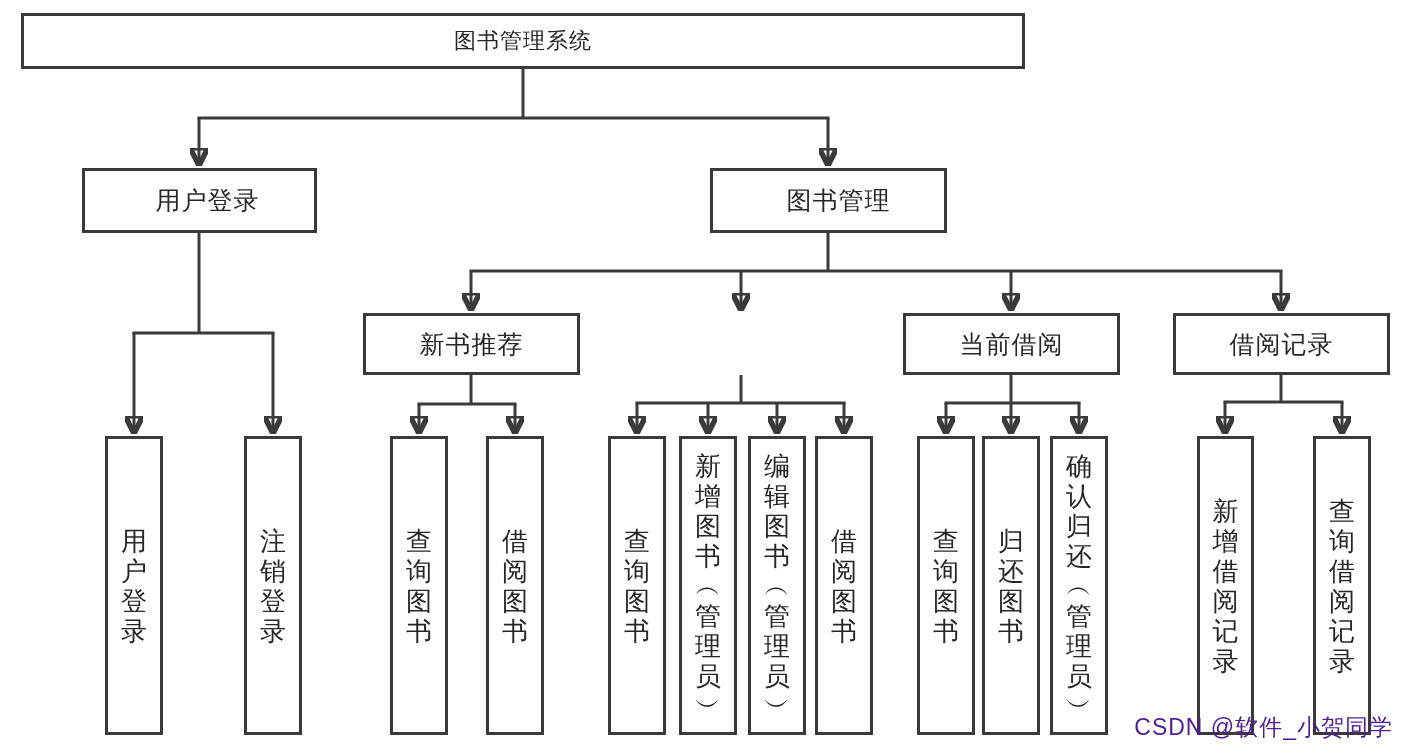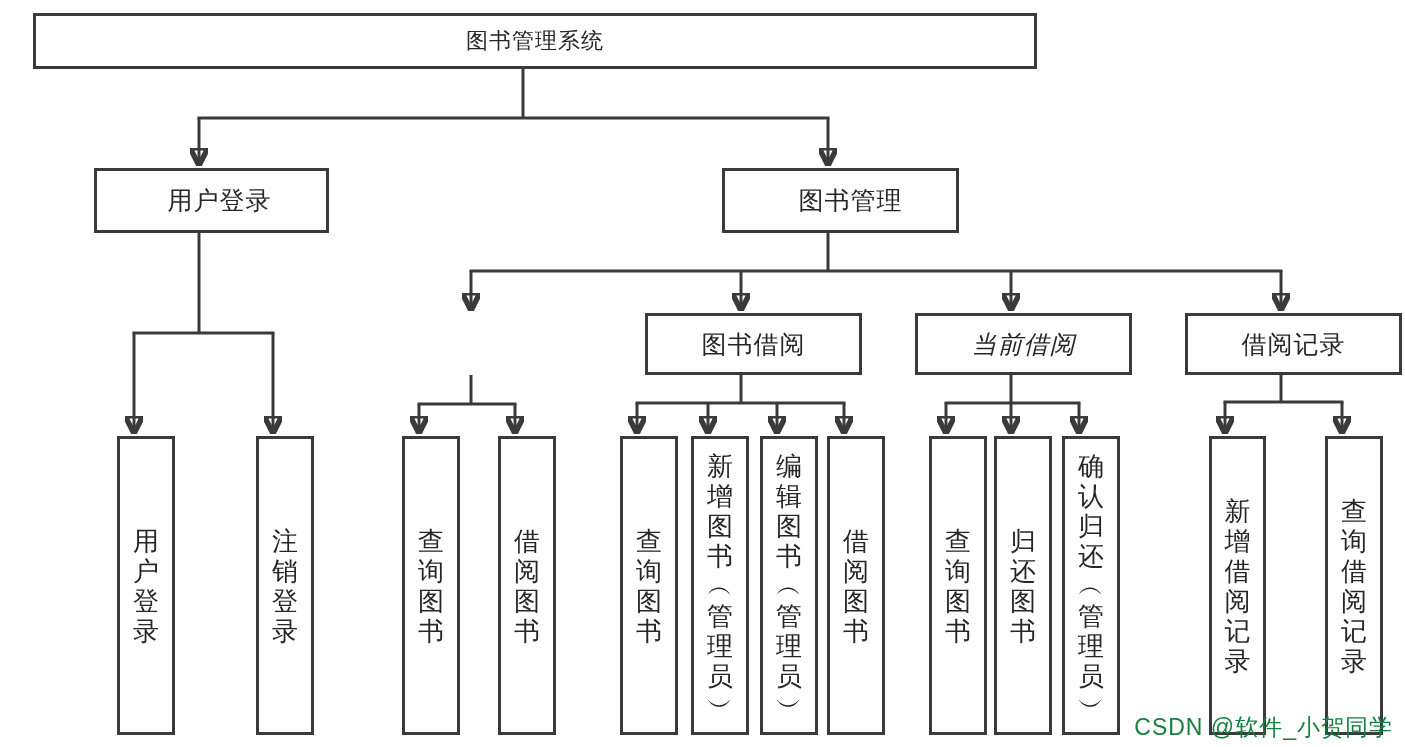--- a/index.html
+++ b/index.html
@@ -24,38 +24,37 @@
   .box {
     position: absolute;
     box-sizing: border-box;
     background: #ffffff;
     border: 3px solid #3a3a3a;
     display: flex;
     align-items: center;
     justify-content: center;
     z-index: 1;
     color: #262626;
-    margin-left: 12px;
   }
   .hlabel { font-size: 25px; letter-spacing: 1px; }
   .root-box { font-size: 22px; letter-spacing: 1px; }
   .leaf {
     flex-direction: column;
     font-size: 26px;
   }
   .leaf .vch {
     display: block;
     line-height: 1;
     margin: 2px 0;
   }
   .watermark {
     position: absolute;
     right: 12px; bottom: 4px;
     font-size: 23px;
-    color: #15803d;
+    color: #4c1d95;
     z-index: 2;
     letter-spacing: 1px;
     white-space: nowrap;
   }
 </style>
 </head>
 <body>
 
 <div class="stage">
 
@@ -125,24 +124,24 @@
     <span>图书管理系统</span>
   </div>
 
   <div class="box hlabel" style="left:82px; top:168px; width:235px; height:65px;padding-left:16px;">
     <span>用户登录</span>
   </div>
   <div class="box hlabel" style="left:710px; top:168px; width:237px; height:65px;padding-left:20px;">
     <span>图书管理</span>
   </div>
 
-  <div class="box hlabel" style="left:633px; top:313px; width:217px; height:62px;">
-    <span>图书借阅</span>
-  </div>
-  <div class="box hlabel" style="left:903px; top:313px; width:217px; height:62px;font-style:italic;">
+  <div class="box hlabel" style="left:363px; top:313px; width:217px; height:62px;">
+    <span>新书推荐</span>
+  </div>
+  <div class="box hlabel" style="left:903px; top:313px; width:217px; height:62px;">
     <span>当前借阅</span>
   </div>
   <div class="box hlabel" style="left:1173px; top:313px; width:217px; height:62px;">
     <span>借阅记录</span>
   </div>
 
   <div class="box leaf" style="left:105px; top:436px; width:58px; height:299px;">
       <span class="vch">用</span>
       <span class="vch">户</span>
       <span class="vch">登</span>

